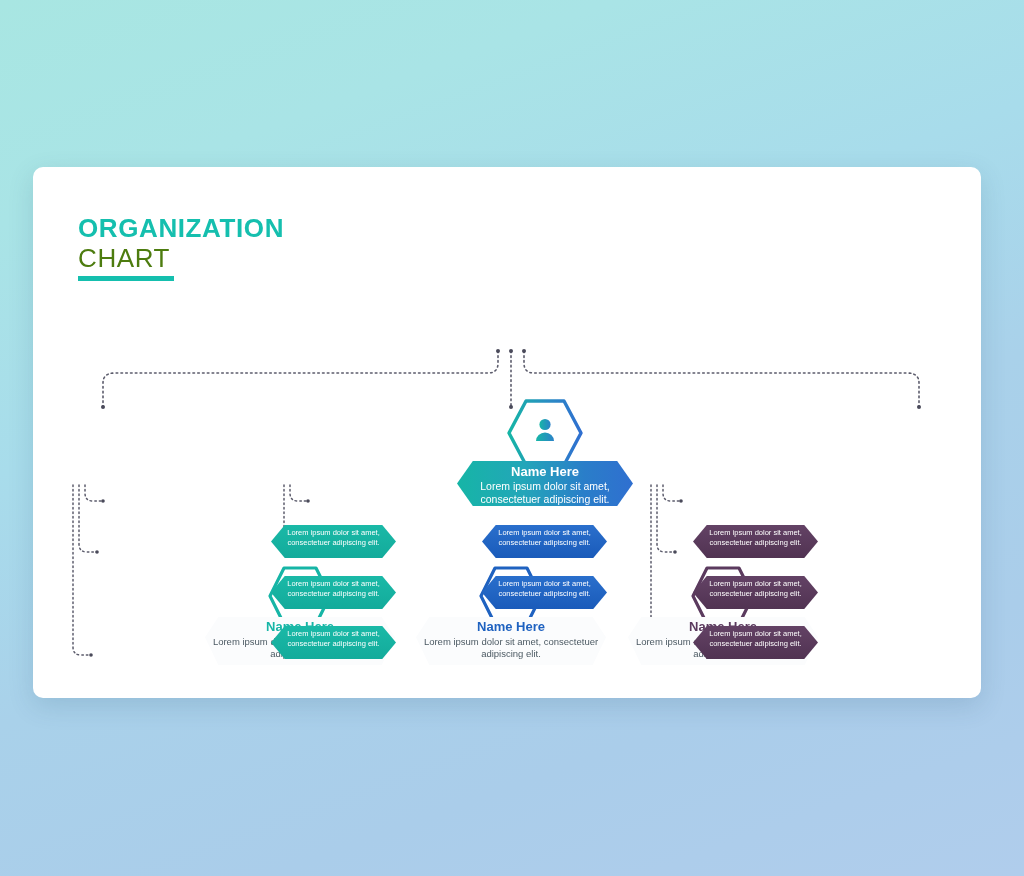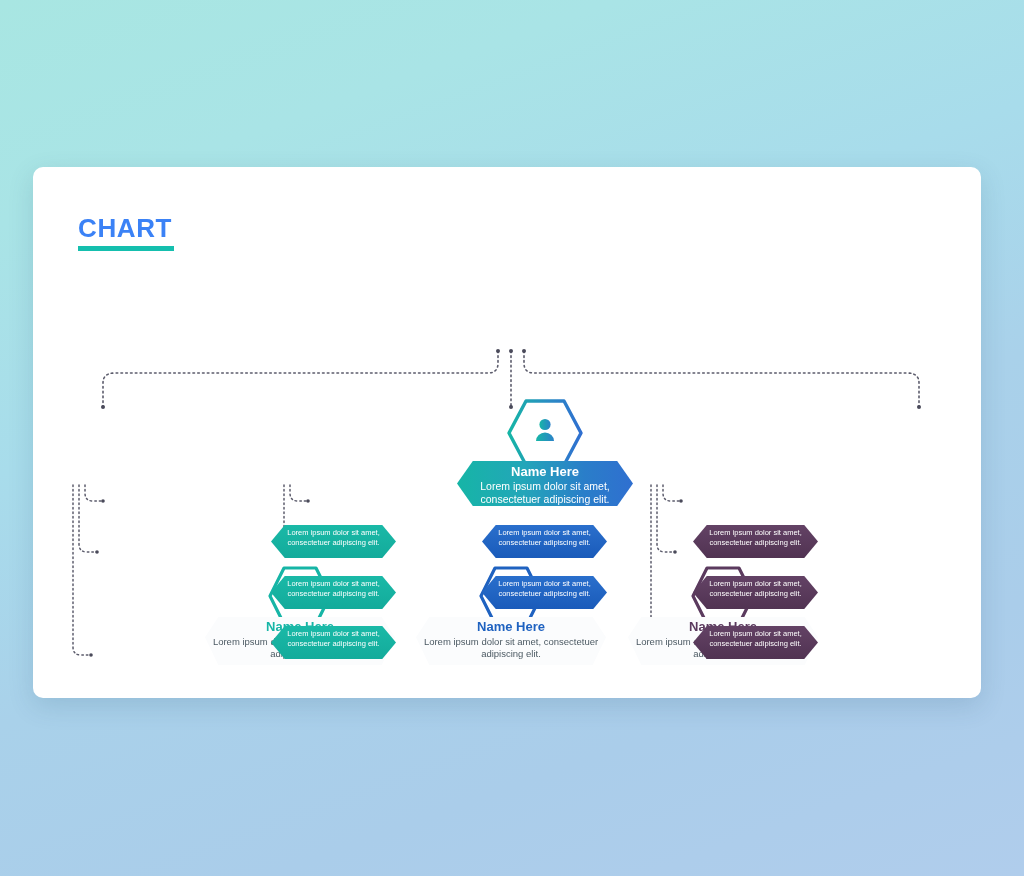--- a/index.html
+++ b/index.html
@@ -42,23 +42,23 @@
   }
   .title-line1 {
     font-size: 26px;
     font-weight: bold;
     letter-spacing: 0.6px;
     color: #15bfae;
     line-height: 30px;
   }
   .title-line2 {
     font-size: 26px;
-    font-weight: bold;
+    font-weight: normal;
     letter-spacing: 0.6px;
-    color: #3b82f6;
+    color: #4d7c0f;
     line-height: 30px;
     display: inline-block;
   }
   .title-underline {
     width: 96px;
     height: 5px;
     background: #15bfae;
     margin-top: 3px;
   }
 
@@ -164,20 +164,21 @@
     width: 948px; height: 531px;
     pointer-events: none;
   }
 </style>
 </head>
 <body>
 
 <div class="card">
 
   <div class="title-block">
+    <div class="title-line1">ORGANIZATION</div>
     <div>
       <div class="title-line2">CHART</div>
       <div class="title-underline"></div>
     </div>
   </div>
 
   <svg class="wires" viewBox="0 0 948 531">
     <defs>
       <linearGradient id="gradHexTop" x1="0" y1="0" x2="1" y2="0">
         <stop offset="0%" stop-color="#16b5a6"></stop>

